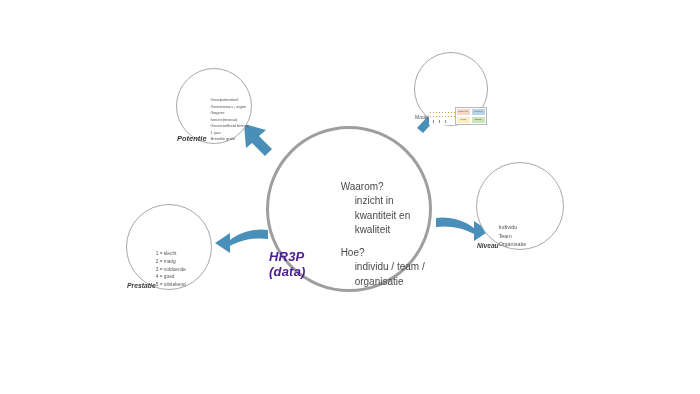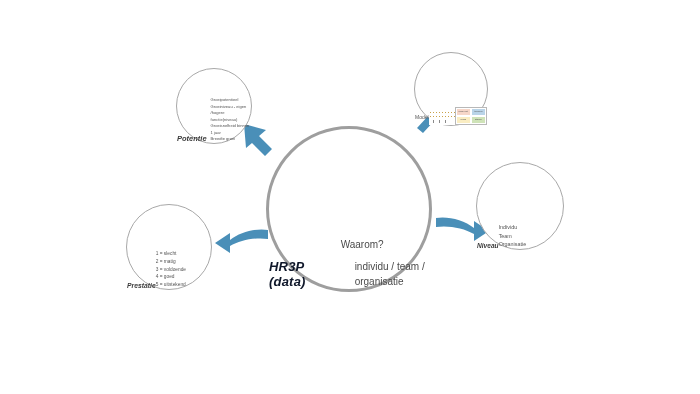--- a/index.html
+++ b/index.html
@@ -33,22 +33,23 @@
     width: 166px;
     height: 166px;
     border: 3px solid #9e9e9e;
     justify-content: flex-start;
     padding-top: 18px;
   }
   #hub .hub-title {
     font-size: 13px;
     font-weight: bold;
     font-style: italic;
-    color: #0f172a;
+    color: #4c1d95;
     letter-spacing: .2px;
+    margin-bottom: 10px;
   }
   #hub .hub-body {
     width: 100%;
     padding-left: 23px;
     box-sizing: border-box;
     font-size: 10px;
     line-height: 1.45;
     color: #4a4a4a;
     text-align: left;
   }
@@ -206,21 +207,23 @@
   <div class="arrow" style="left:436px;top:212px;">
     <svg width="56" height="34" viewBox="0 0 56 34">
       <path d="M0,6 C12,4 28,8 38,16 L38,9 L53,19 L38,29 L38,22 C28,16 12,13 0,15 Z" fill="#4a8fb8"></path>
     </svg>
   </div>
 
   <div class="node" id="hub">
     <div class="hub-title">HR3P (data)</div>
     <div class="hub-body">
       <span class="q-label">Waarom?</span>
+      <span class="indent">inzicht in kwantiteit en kwaliteit</span>
       <span class="spacer"></span>
+      <span class="q-label">Hoe?</span>
       <span class="indent">individu / team / organisatie</span>
     </div>
   </div>
 
   <div class="node" id="node-potentie">
     <div class="sat-title">Potentie</div>
     <div class="sat-list">
       <div>Groeipotentieel</div>
       <div>Groeiniveau - eigen /hogere functie(niveau)</div>
       <div>Groeisnelheid binnen 1 jaar</div>

